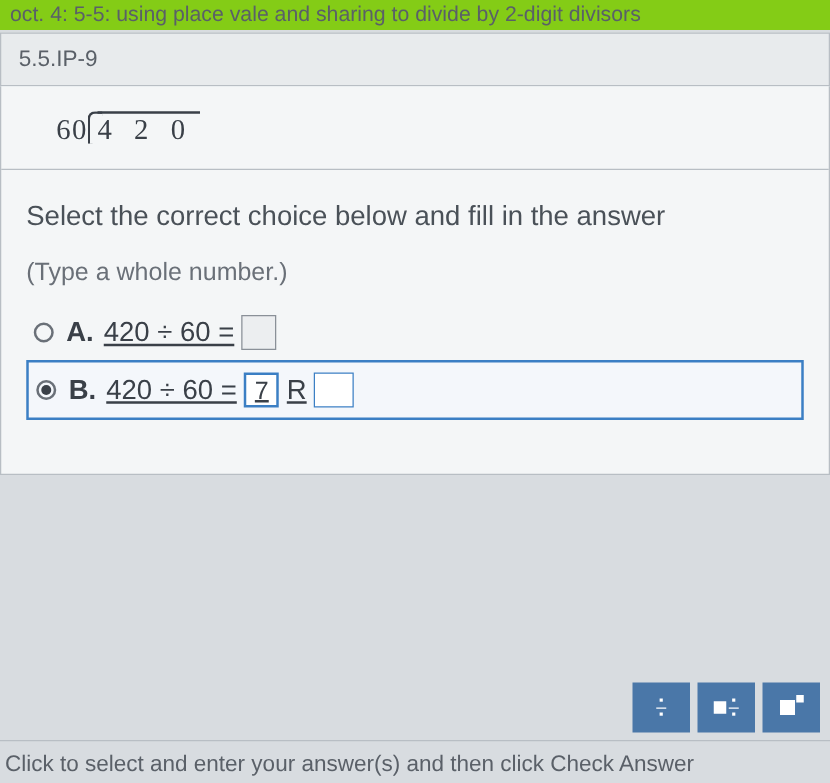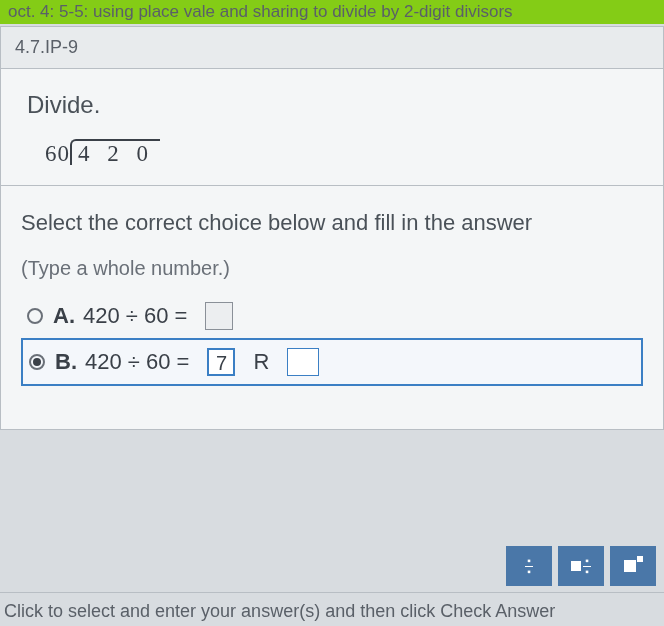--- a/index.html
+++ b/index.html
@@ -126,21 +126,22 @@
       border-radius: 50%;
     }
     .choice-label {
       font-weight: bold;
       margin-right: 8px;
     }
     .equation {
       font-family: Arial, sans-serif;
       display: flex;
       align-items: center;
-      gap: 18px;
+      gap: 6px;
+      text-decoration: underline;
     }
     .answer-box {
       display: inline-block;
       min-width: 28px;
       height: 28px;
       border: 1px solid #8a9098;
       background: #eceef0;
       vertical-align: middle;
     }
     .answer-box.filled {
@@ -222,26 +223,25 @@
       font-size: 18px;
       color: #5a6068;
       border-top: 1px solid #b8bec4;
     }
   </style>
 </head>
 <body>
 
 <div class="top-header">oct. 4: 5-5: using place vale and sharing to divide by 2-digit divisors</div>
 
-<div class="section-label">4.7.IP-9</div>
+<div class="section-label">5.5.IP-9</div>
 
 <div class="content-area">
 
   <div class="divide-section">
-    <div class="divide-title">Divide.</div>
     <div class="division-problem">
       <span class="divisor">60</span>
       <span class="division-bracket">4 2 0</span>
     </div>
   </div>
 
   <div class="question-section">
     <div class="question-text">Select the correct choice below and fill in the answer</div>
     <div class="question-hint">(Type a whole number.)</div>
 

